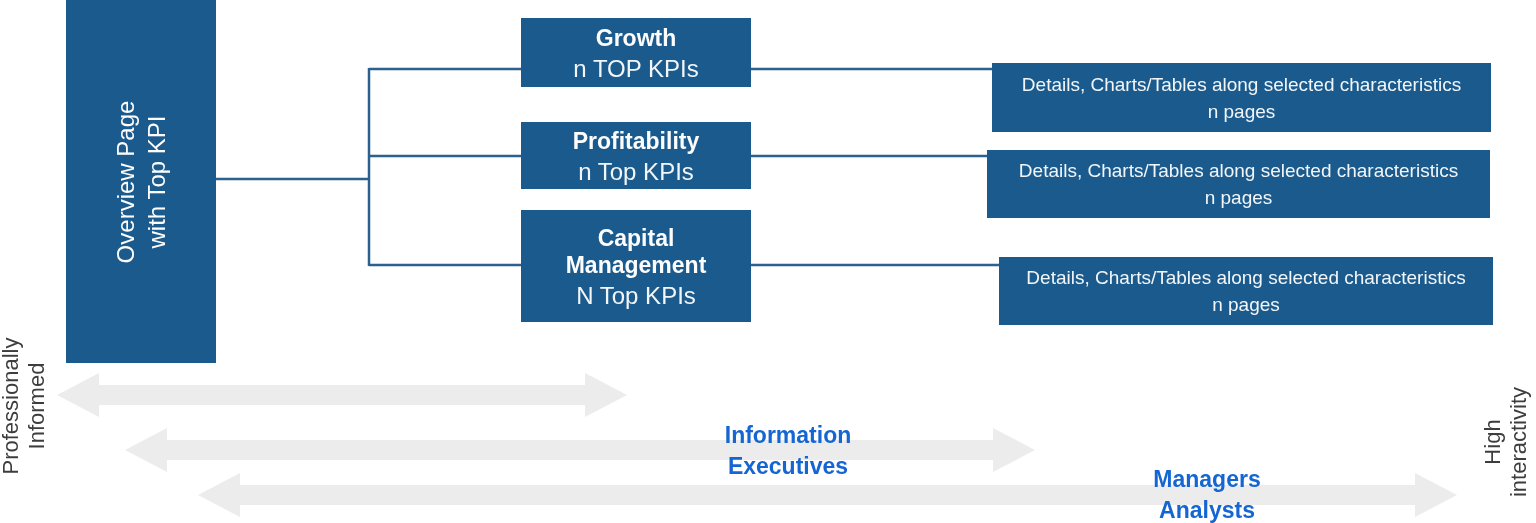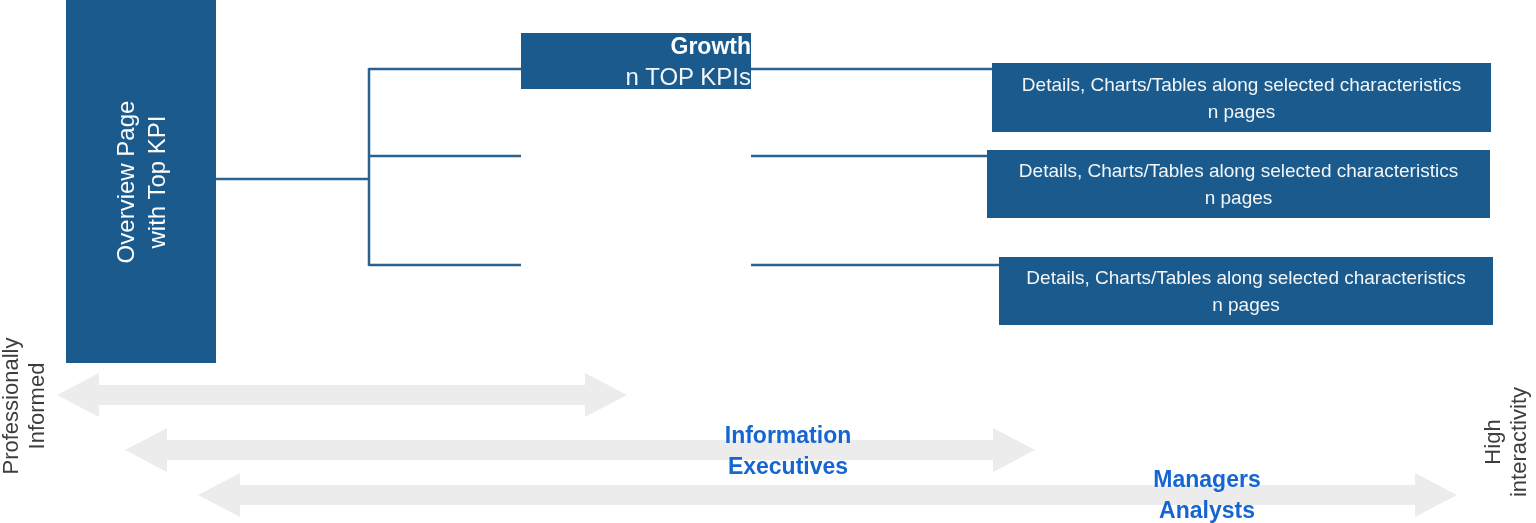--- a/index.html
+++ b/index.html
@@ -15,21 +15,21 @@
   .overview-box{left:66px;top:0;width:150px;height:363px;}
   .overview-text{
     position:absolute;left:50%;top:50%;width:360px;
     transform:translate(-50%,-50%) rotate(-90deg);
     text-align:center;font-size:24px;line-height:31px;color:#fdfdfd;
   }
   .kpi{left:521px;width:230px;display:flex;flex-direction:column;
        align-items:center;justify-content:center;text-align:center;}
   .kpi .t{font-weight:bold;font-size:23px;line-height:27px;color:#fdfdfd;}
   .kpi .s{font-size:24px;line-height:24px;margin-top:5px;color:#f2f6f9;}
-  .kpi-growth{top:33px;height:56px;align-items:flex-end;}
+  .kpi-growth{top:18px;height:69px;}
   .kpi-profit{top:122px;height:67px;}
   .kpi-capital{top:210px;height:112px;}
   .kpi-capital .t{padding:0 28px;}
 
   .detail{display:flex;flex-direction:column;align-items:center;justify-content:center;
           text-align:center;font-size:19px;line-height:27px;color:#f2f6f9;margin-top:28px;}
   .detail-1{left:992px;top:35px;width:499px;height:69px;}
   .detail-2{left:987px;top:122px;width:503px;height:68px;}
   .detail-3{left:999px;top:229px;width:494px;height:68px;}
 
@@ -74,20 +74,28 @@
     <div class="overview-text">
       <span class="block">Overview Page</span>
       <span class="block">with Top KPI</span>
     </div>
   </div>
 
   <div class="abs bluebox kpi kpi-growth">
     <div class="t">Growth</div>
     <div class="s">n TOP KPIs</div>
   </div>
+  <div class="abs bluebox kpi kpi-profit">
+    <div class="t">Profitability</div>
+    <div class="s">n Top KPIs</div>
+  </div>
+  <div class="abs bluebox kpi kpi-capital">
+    <div class="t">Capital Management</div>
+    <div class="s">N Top KPIs</div>
+  </div>
 
   <div class="abs bluebox detail detail-1">
     <div>Details, Charts/Tables along selected characteristics</div>
     <div>n pages</div>
   </div>
   <div class="abs bluebox detail detail-2">
     <div>Details, Charts/Tables along selected characteristics</div>
     <div>n pages</div>
   </div>
   <div class="abs bluebox detail detail-3">

